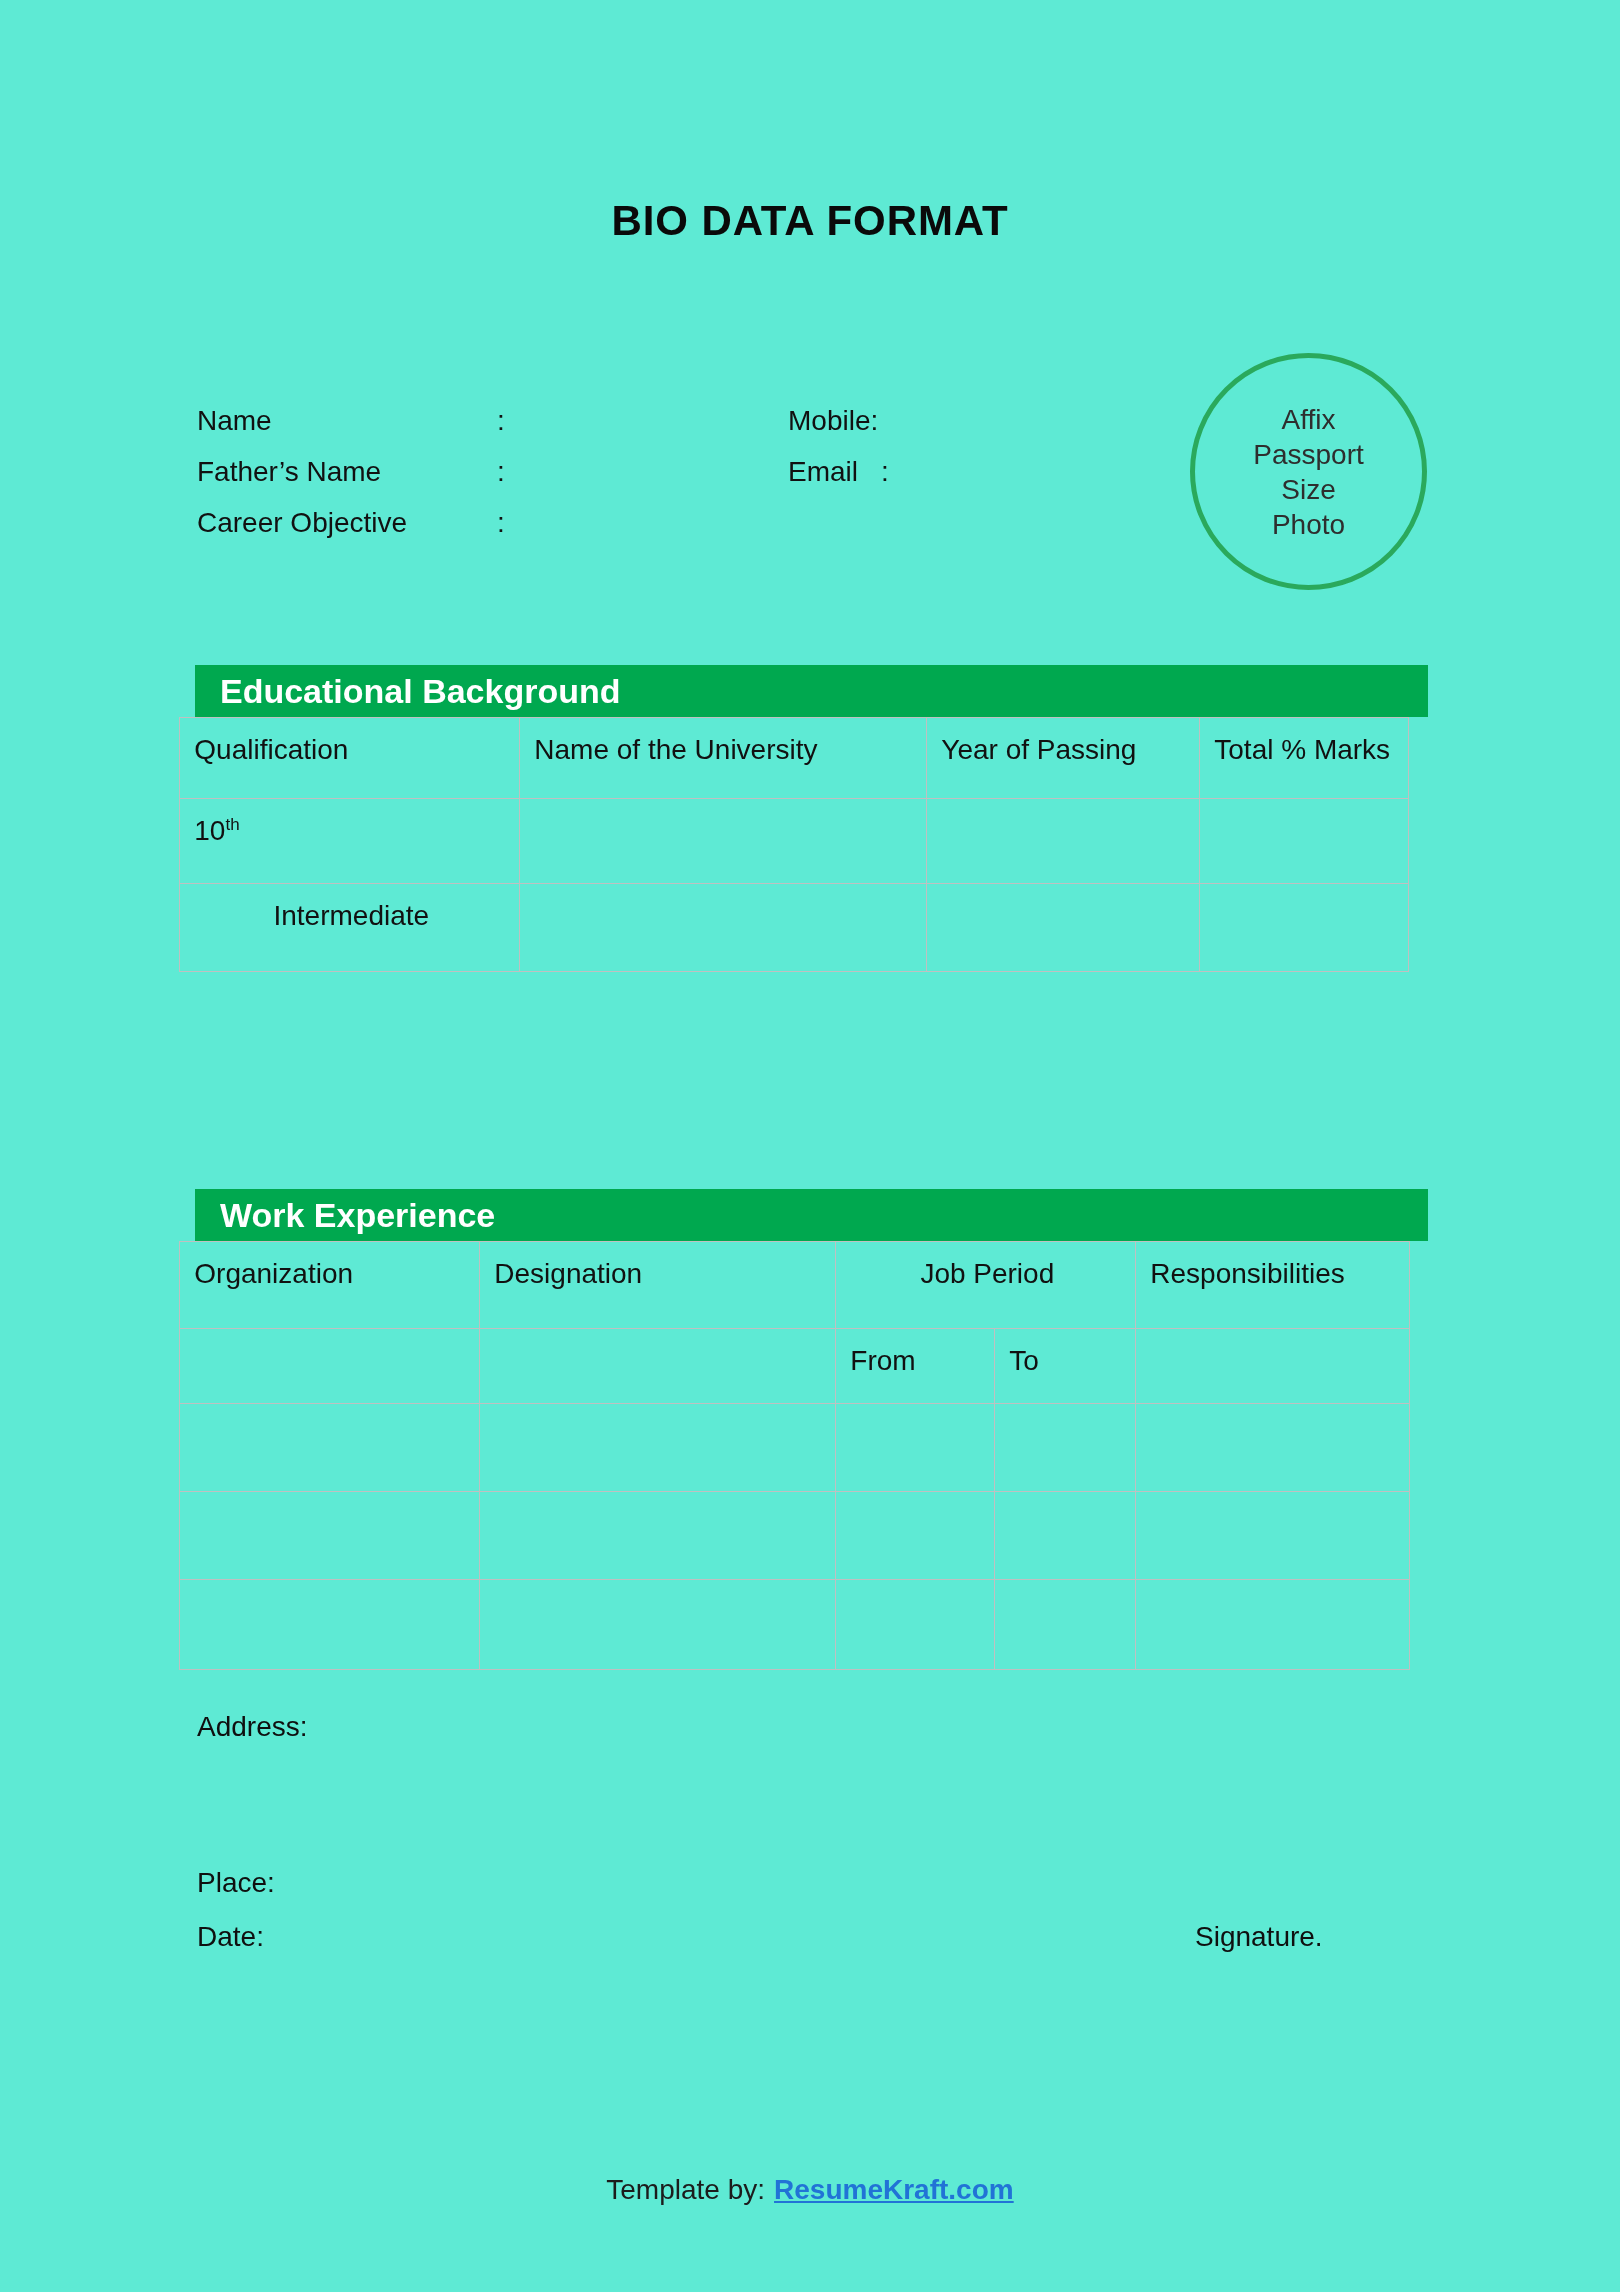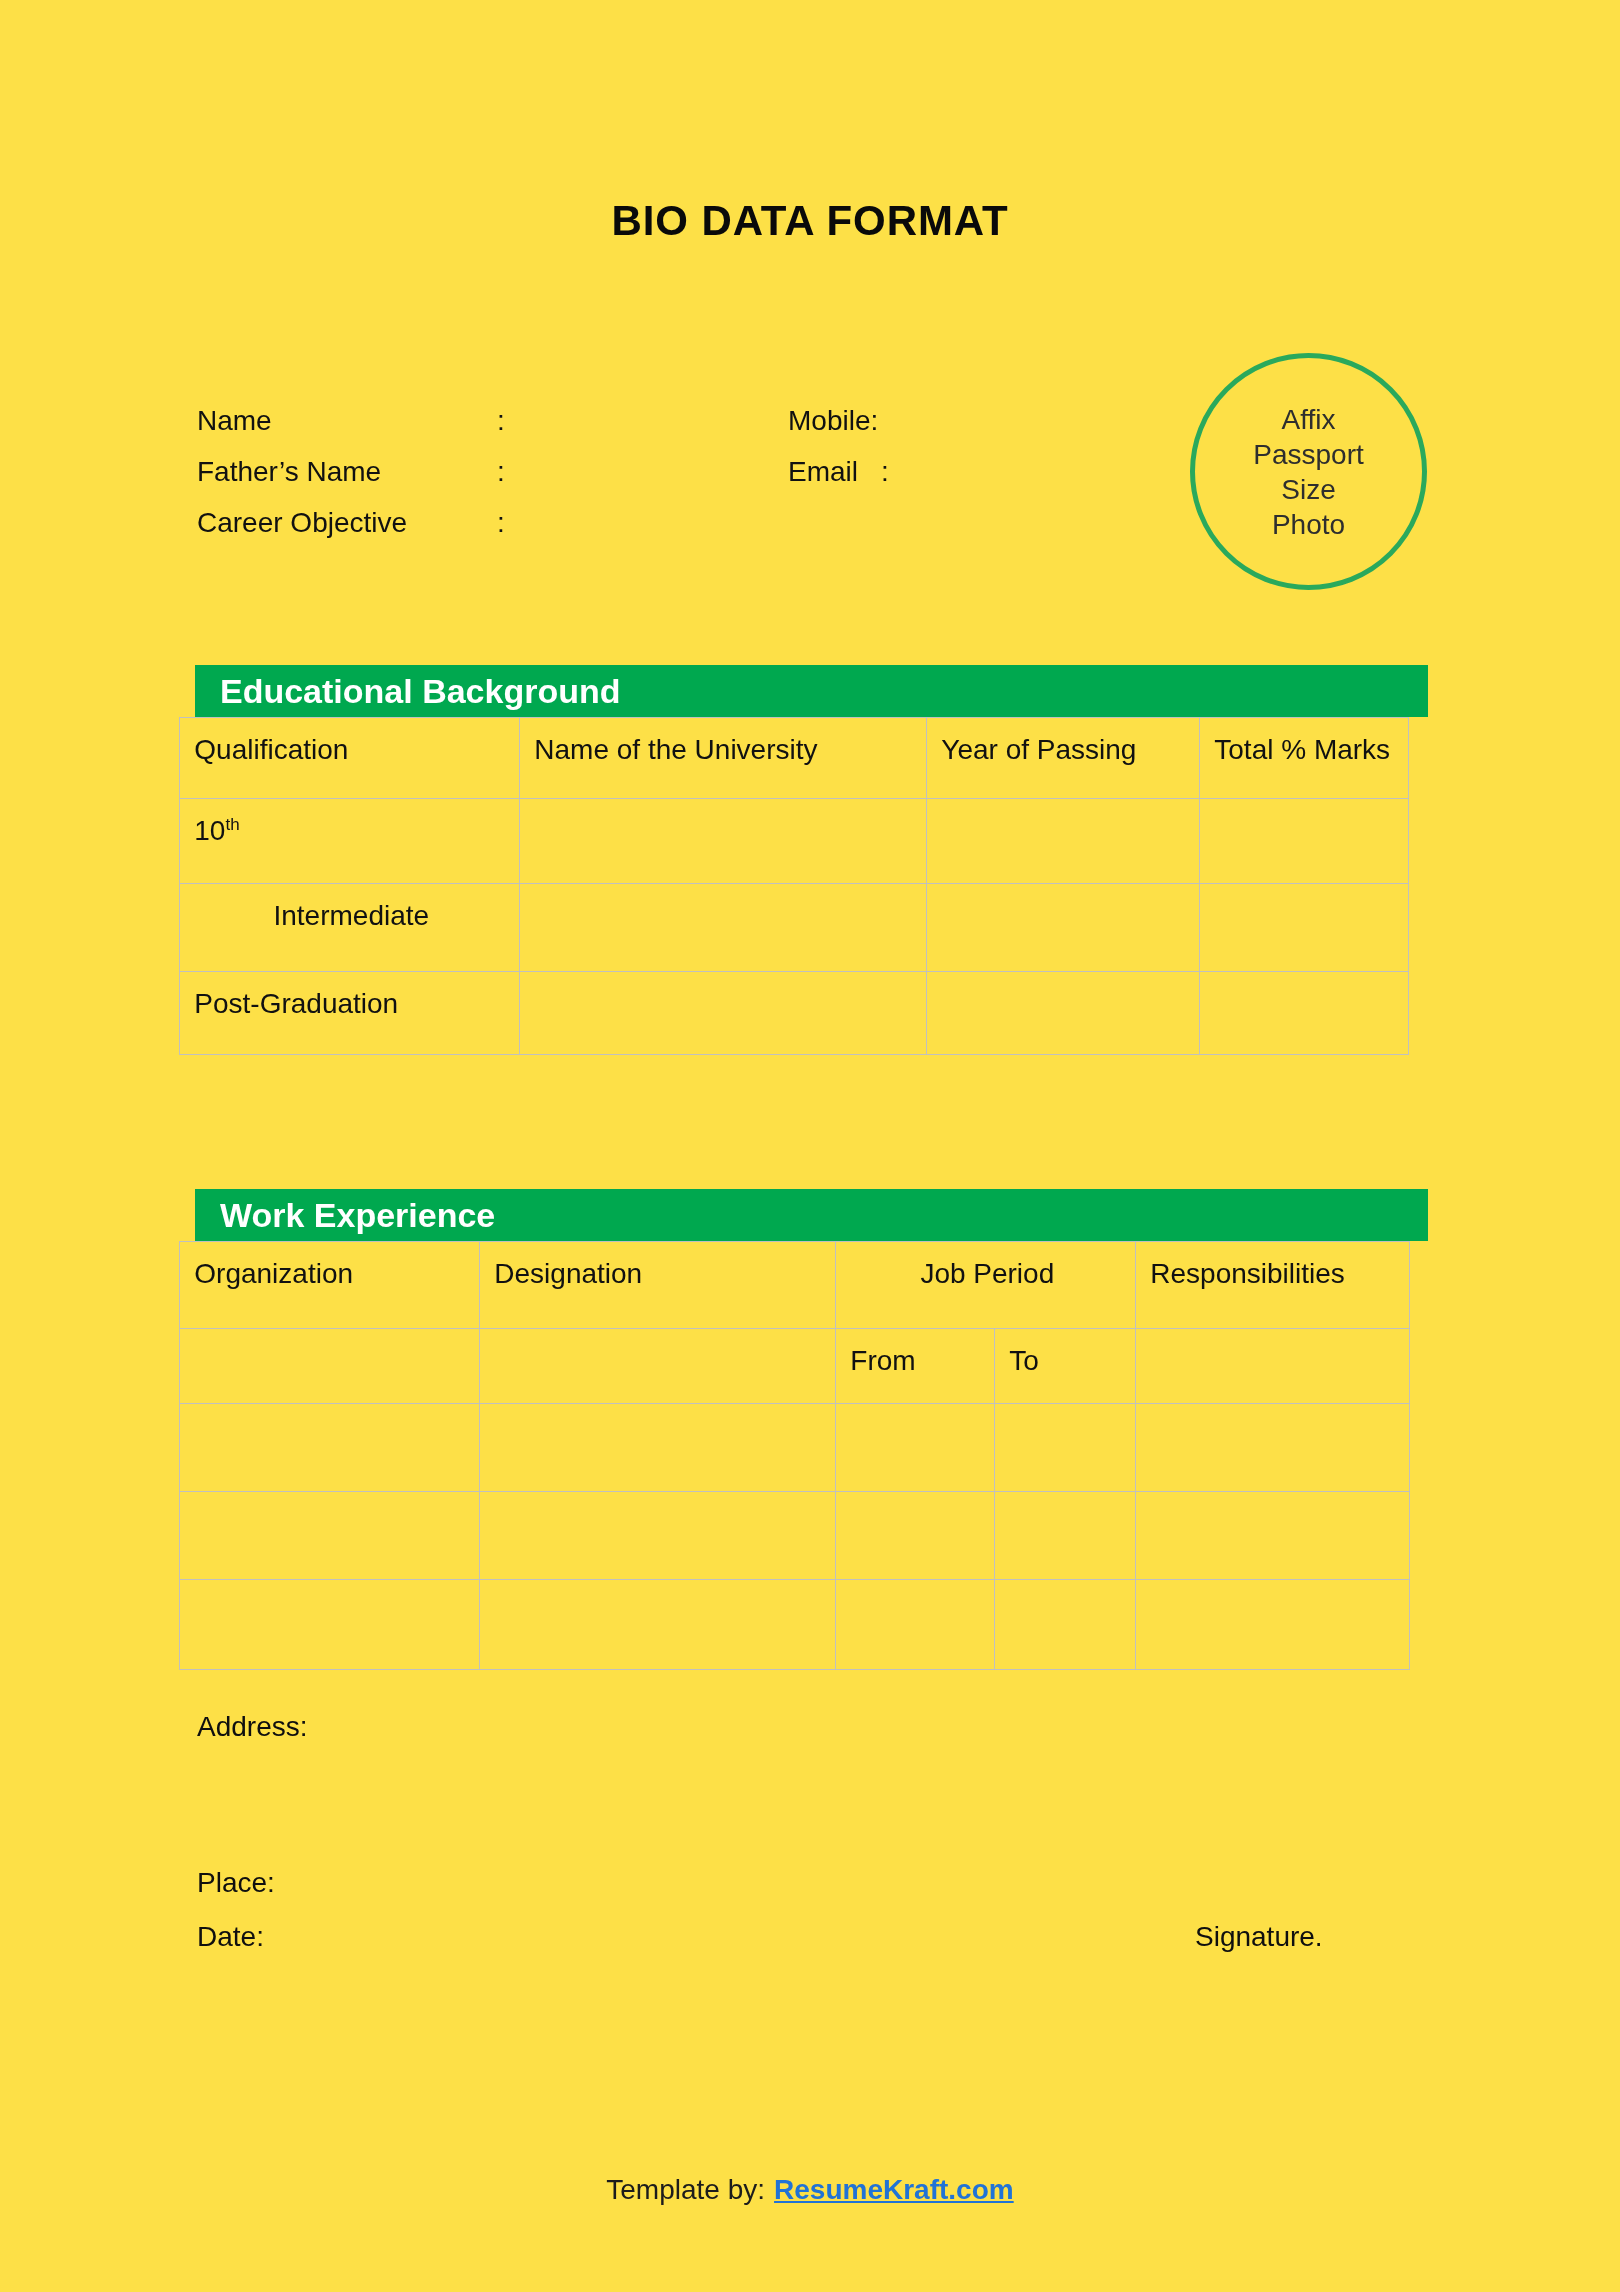--- a/index.html
+++ b/index.html
@@ -1,18 +1,18 @@
 <!DOCTYPE html>
 <html style="font-size:14.3px"><head>
 <meta charset="utf-8">
 <style>
   * { margin:0; padding:0; box-sizing:border-box; }
   html,body { background:#ffffff; }
   .page {
-    position:relative; width:1620px; height:2293px; background:#fde047;
+    position:relative; width:1620px; height:2293px; background:#5eead4;
     font-family:"Liberation Sans", sans-serif; color:#111; overflow:hidden;
   }
   .doc-title {
     position:absolute; top:197px; left:0; width:100%;
     text-align:center; font-size:42px; font-weight:bold; letter-spacing:0.9px; color:#0a0a0a;
   }
   
   .identity { position:absolute; left:197px; top:405px; font-size:28px; }
   .id-row { display:flex; height:51px; align-items:flex-start; }
   .id-label { width:300px; }
@@ -127,26 +127,20 @@
       <td>Total % Marks</td>
     </tr>
     <tr class="rh95">
       <td><span>10</span><sup class="ord">th</sup></td>
       <td></td>
       <td></td>
       <td></td>
     </tr>
     <tr class="rh98">
       <td><span>Intermediate</span><sup class="ord"></sup></td>
-      <td></td>
-      <td></td>
-      <td></td>
-    </tr>
-    <tr class="rh93">
-      <td><span>Post-Graduation</span><sup class="ord"></sup></td>
       <td></td>
       <td></td>
       <td></td>
     </tr>
   </tbody>
     </table>
 
   <div class="section-bar bar-work">Work Experience</div>
 
   <table class="grid work-table">

